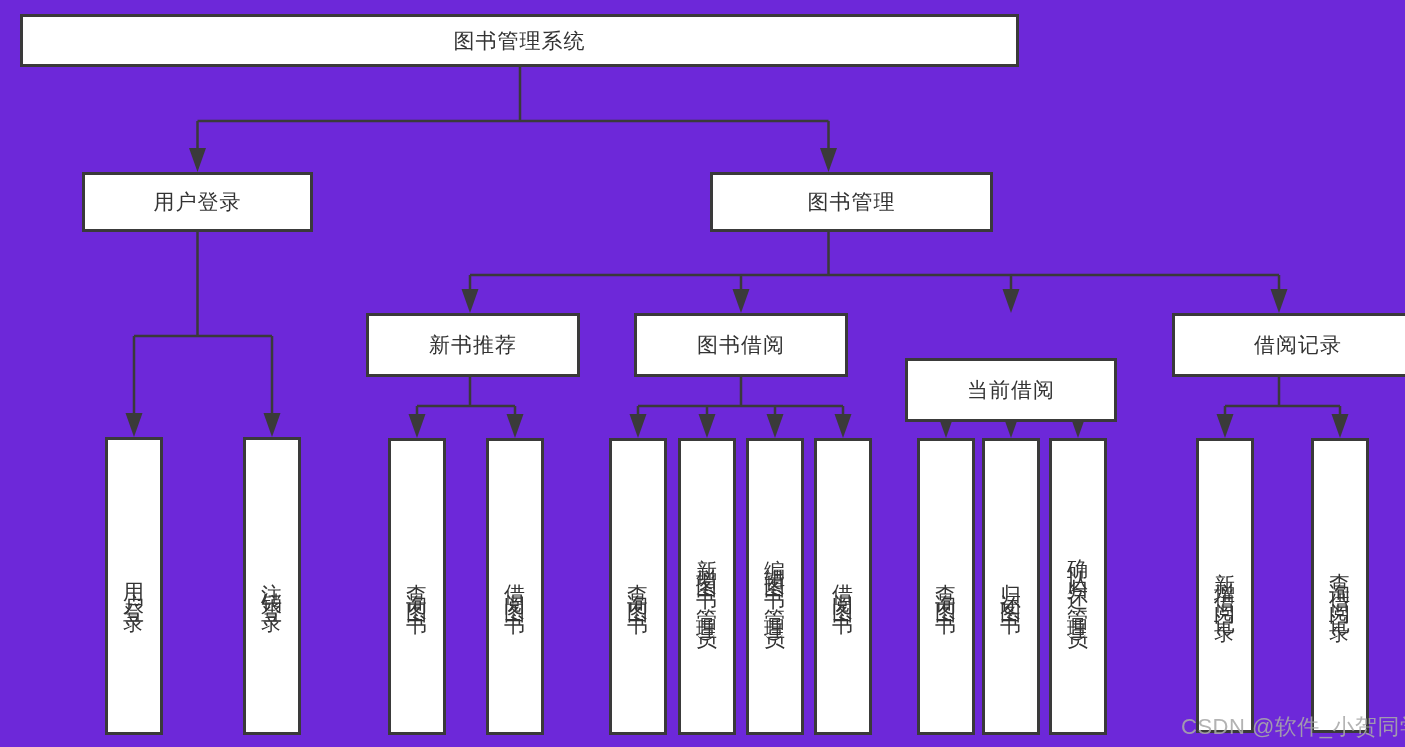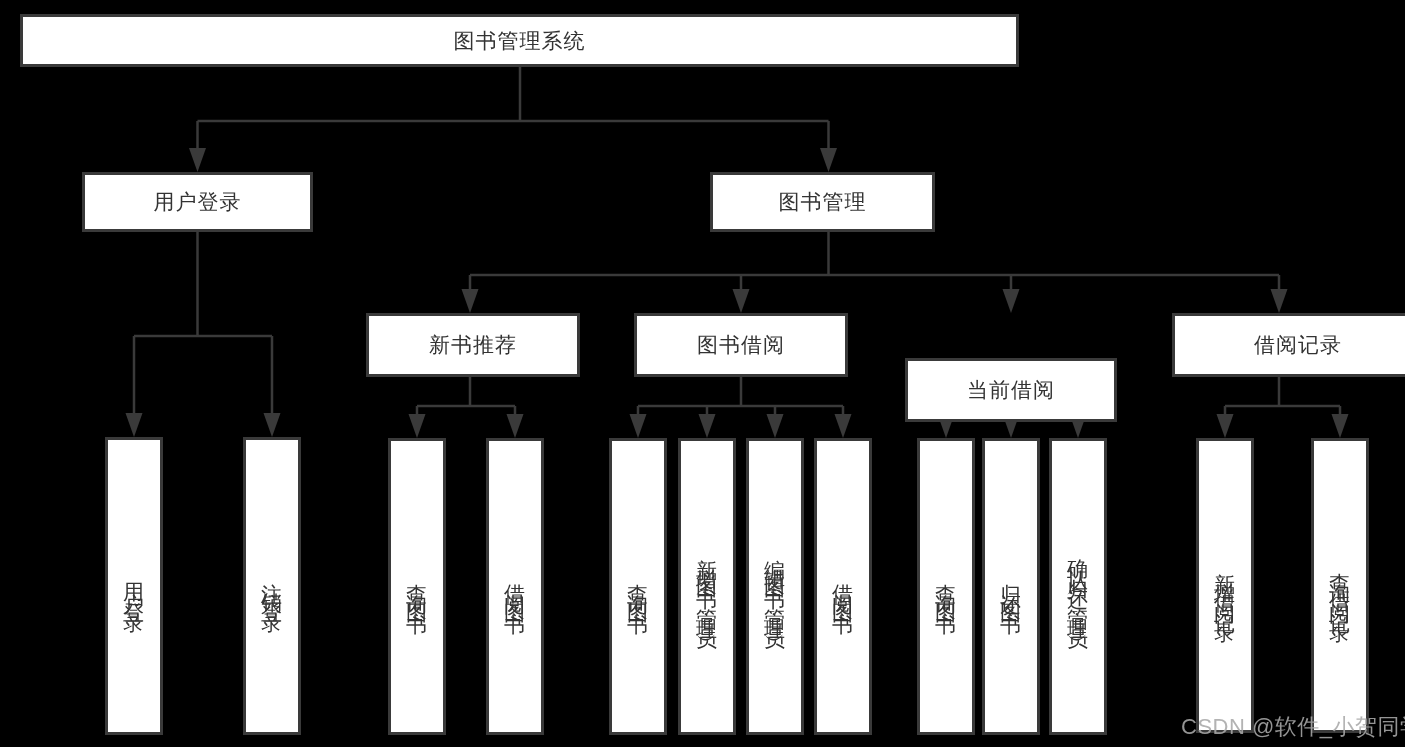--- a/index.html
+++ b/index.html
@@ -5,21 +5,21 @@
   html, body {
     margin: 0;
     padding: 0;
     background: #ffffff;
     font-family: "Liberation Sans", "DejaVu Sans", sans-serif;
   }
   .canvas {
     position: relative;
     width: 1405px;
     height: 747px;
-    background: #000000;
+    background: #6d28d9;
     overflow: hidden;
   }
   .wires {
     position: absolute;
     left: 0;
     top: 0;
     width: 1405px;
     height: 747px;
     pointer-events: none;
   }
@@ -114,21 +114,21 @@
     </g>
   </svg>
 
   <div class="box hbox" style="left:20px; top:14px; width:999px; height:53px;">
     <span>图书管理系统</span>
   </div>
 
   <div class="box hbox" style="left:82px; top:172px; width:231px; height:60px;">
     <span>用户登录</span>
   </div>
-  <div class="box hbox" style="left:710px; top:172px; width:225px; height:60px;">
+  <div class="box hbox" style="left:710px; top:172px; width:283px; height:60px;">
     <span>图书管理</span>
   </div>
 
   <div class="box hbox" style="left:366px; top:313px; width:214px; height:64px;">
     <span>新书推荐</span>
   </div>
   <div class="box hbox" style="left:634px; top:313px; width:214px; height:64px;">
     <span>图书借阅</span>
   </div>
   <div class="box hbox" style="left:905px; top:313px; width:212px; height:64px;margin-top:45px;">

